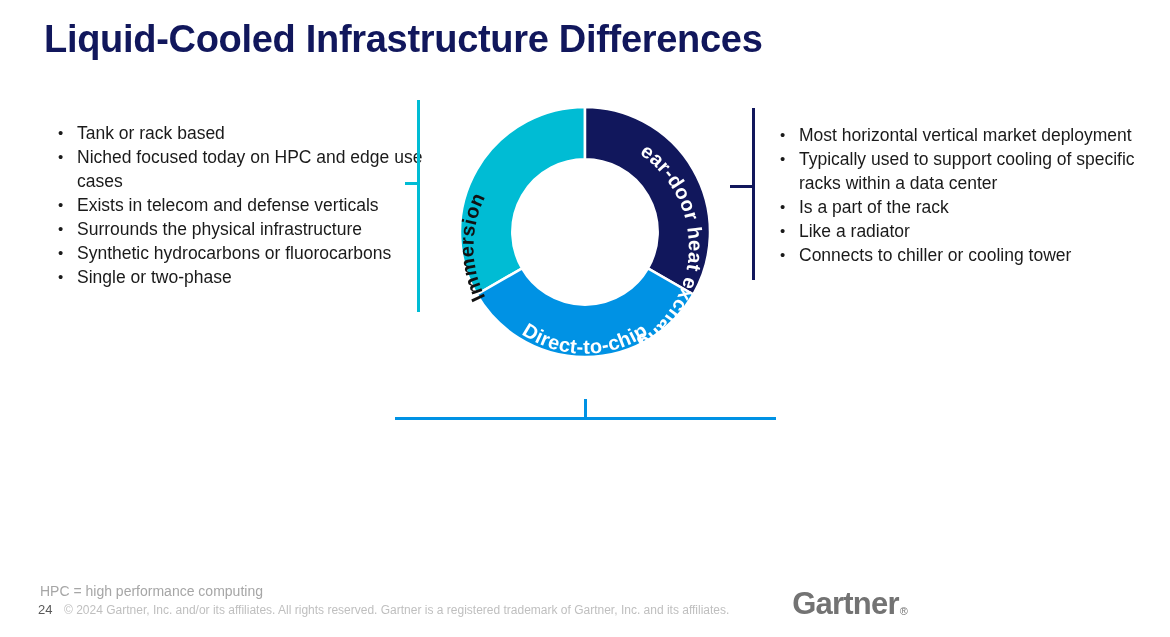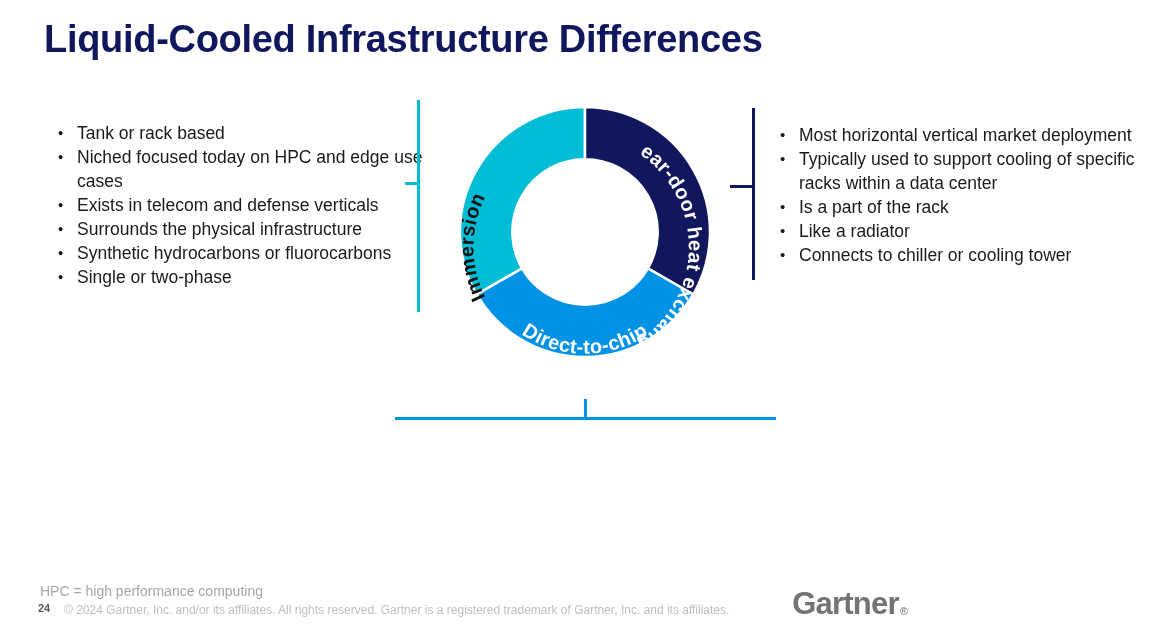--- a/index.html
+++ b/index.html
@@ -122,22 +122,22 @@
     position: absolute;
     left: 40px;
     top: 583px;
     font-size: 14px;
     color: #a6a6a6;
   }
   .page-num {
     position: absolute;
     left: 38px;
     top: 602px;
-    font-size: 11px;
-    font-weight: bold;
+    font-size: 13px;
+    font-weight: normal;
     color: #595959;
   }
   .copyright {
     position: absolute;
     left: 64px;
     top: 603px;
     font-size: 12px;
     color: #bfbfbf;
     white-space: nowrap;
   }

